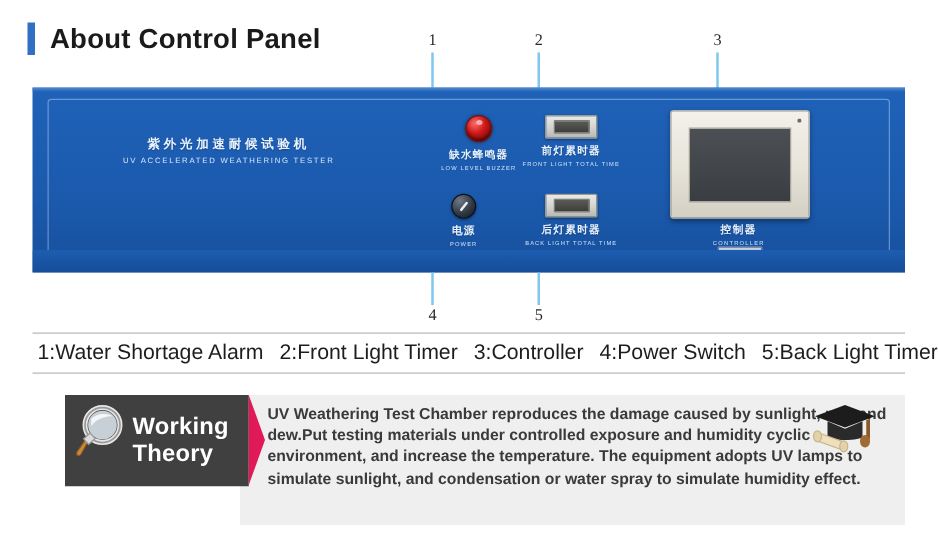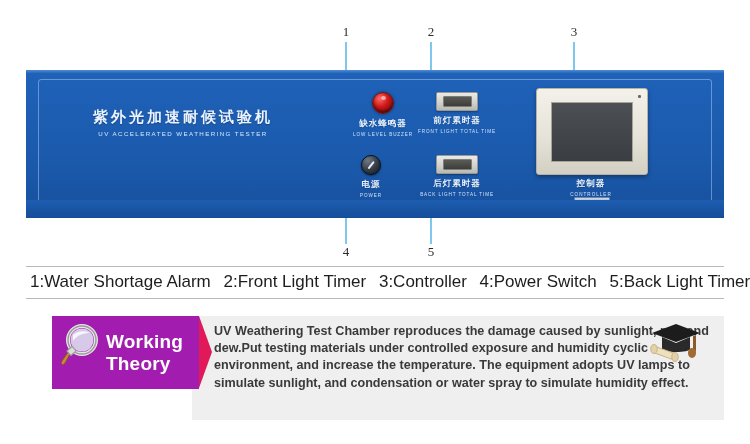--- a/index.html
+++ b/index.html
@@ -50,21 +50,21 @@
     background:linear-gradient(180deg,#1d5eb2 0%,#1a56a6 40%,#164d99 100%);
   }
   .panel-hairline{
     position:absolute;left:0;right:0;bottom:17px;height:1px;
     background:rgba(200,225,252,.55);
   }
 
   
   .brand{position:absolute;left:62px;top:38px;width:190px;text-align:center;}
   .brand-cn{
-    font-size:15px;color:#eaf3ff;letter-spacing:3px;
+    font-size:10px;color:#eaf3ff;letter-spacing:3px;
     font-family:"DejaVu Sans", sans-serif;font-weight:600;
     text-shadow:0 1px 1px rgba(0,0,0,.25);
   }
   .brand-en{
     font-size:6.2px;color:#d7e7fb;letter-spacing:1.4px;margin-top:3px;
     font-family:"Liberation Sans", sans-serif;
   }
   .uv-badge{
     position:absolute;left:124px;top:90px;width:66px;text-align:center;
     border-top:1px solid rgba(205,230,255,.75);
@@ -166,21 +166,21 @@
     text-align:center;font-size:17px;color:#1d1d1d;
     font-family:"Liberation Sans", sans-serif;
     white-space:nowrap;
   }
   .caption span{margin:0 4px;}
 
   
   .theory-wrap{position:absolute;left:52px;top:316px;width:672px;height:104px;}
   .theory-tag{
     position:absolute;left:0;top:0;width:147px;height:73px;
-    background:#a21caf;
+    background:#404040;
     color:#ffffff;
     display:flex;flex-direction:column;justify-content:center;
     padding-left:54px;box-sizing:border-box;
   }
   .theory-tag:after{
     content:"";position:absolute;right:-13px;top:0;
     width:0;height:0;
     border-top:36.5px solid transparent;
     border-bottom:36.5px solid transparent;
     border-left:13px solid #e01a59;
@@ -202,20 +202,24 @@
     font-family:"Liberation Sans", sans-serif;
     margin:0;
   }
   .cap-icon{position:absolute;right:22px;top:4px;width:56px;height:44px;}
 </style>
 </head>
 <body>
 
 <div class="page">
 
+  <div class="title-row">
+    <div class="title-bar"></div>
+    <div class="title-text">About Control Panel</div>
+  </div>
 
   <div class="callout-num" style="left:339px;top:24px;">1</div>
   <div class="leader" style="left:345px;top:42px;height:28px;"></div>
 
   <div class="callout-num" style="left:424px;top:24px;">2</div>
   <div class="leader" style="left:430px;top:42px;height:28px;"></div>
 
   <div class="callout-num" style="left:567px;top:24px;">3</div>
   <div class="leader" style="left:573px;top:42px;height:75px;"></div>
 

